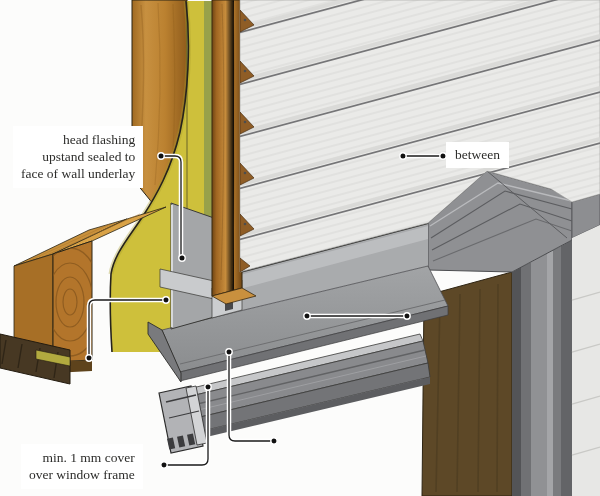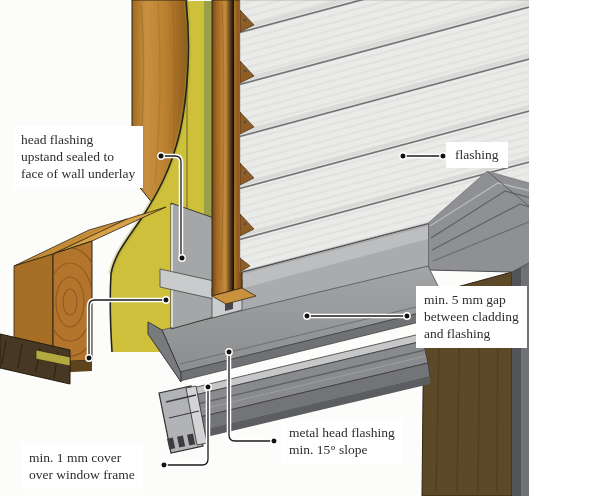--- a/index.html
+++ b/index.html
@@ -1,17 +1,17 @@
 <!DOCTYPE html>
 <html><head>
 <meta charset="utf-8">
 <style>
   html,body{margin:0;padding:0;background:#ffffff;}
-  .stage{position:relative;width:529px;height:496px;background:#5eead4;overflow:hidden;
-         font-family:"Liberation Serif","DejaVu Serif",serif;}
+  .stage{position:relative;width:600px;height:496px;background:#5eead4;overflow:hidden;
+         font-family:"Liberation Serif","DejaVu Serif",serif;text-align:right;}
   .stage svg{position:absolute;left:0;top:0;}
   .label{position:absolute;background:#ffffff;color:#2d2d2b;
          font:13.5px/17px "Liberation Serif","DejaVu Serif",serif;
          padding:5px 8px 6px 8px;white-space:pre-line;}
   .label.single{padding:4px 9px 5px 9px;}
 </style>
 </head>
 <body>
 
 <div class="stage">
@@ -236,22 +236,17 @@
       <path d="M 274,441 H 235 Q 229,441 229,435 V 354" stroke="#1a1a1a" stroke-width="1.3"></path>
       <circle cx="274" cy="441" r="3.2" fill="#111111" stroke="#ffffff" stroke-width="1.4"></circle>
       <circle cx="229" cy="352" r="3.2" fill="#111111" stroke="#ffffff" stroke-width="1.4"></circle>
     </g>
   </g>
 </svg>
 
 <div class="label" style="left:13px;top:126px;">head flashing
 upstand sealed to
 face of wall underlay</div>
-<div class="label single" style="left:446px;top:142px;">flashing</div>
-<div class="label" style="left:416px;top:286px;">min. 5 mm gap
-between cladding
-and flashing</div>
+<div class="label single" style="left:446px;top:142px;">between</div>
 <div class="label" style="left:21px;top:444px;">min. 1 mm cover
 over window frame</div>
-<div class="label" style="left:281px;top:419px;">metal head flashing
-min. 15° slope</div>
 
 </div>
 
 </body></html>

